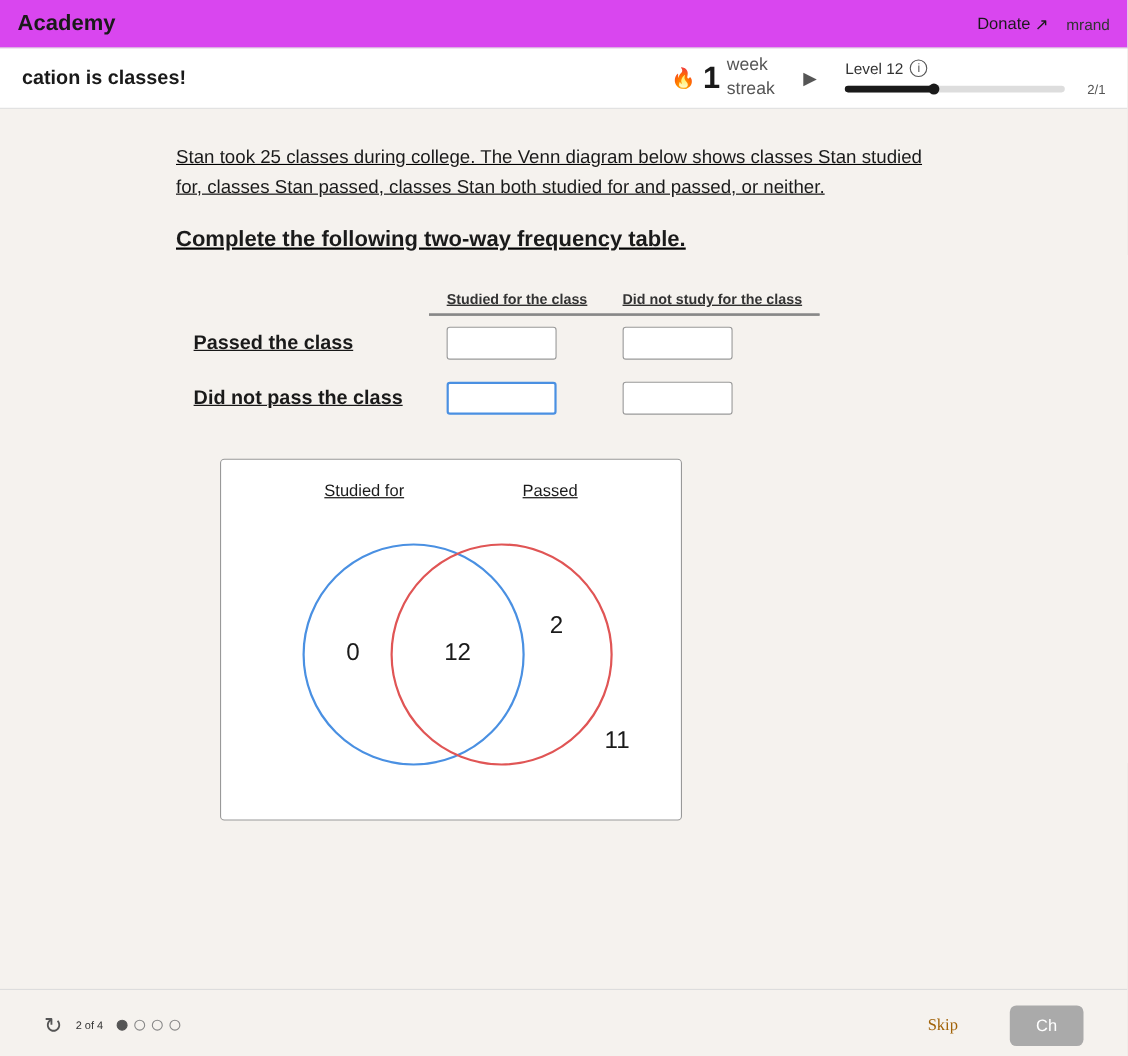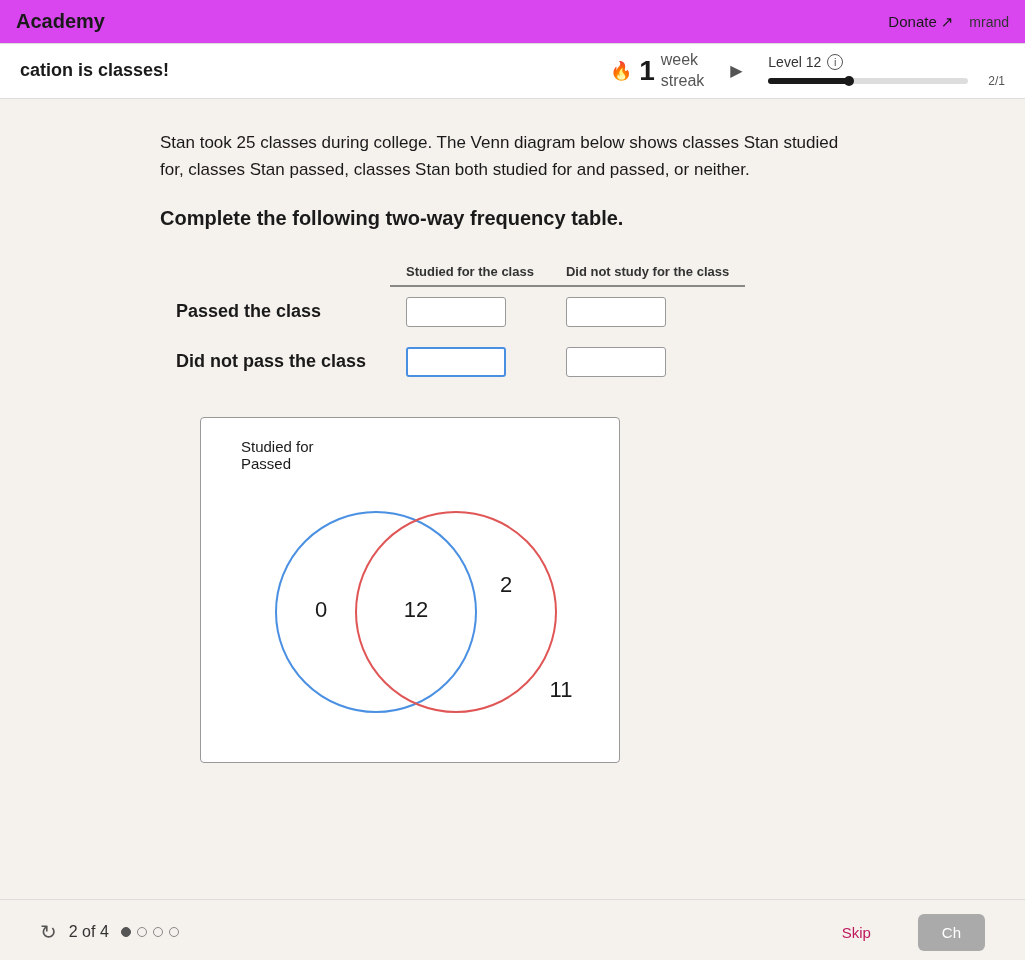--- a/index.html
+++ b/index.html
@@ -134,20 +134,21 @@
       font-size: 12px;
       color: #555;
       align-self: flex-end;
     }
 
     
     .main-content {
       background: #f5f2ee;
       padding: 30px 60px 30px 160px;
       min-height: 800px;
+      text-decoration: underline;
     }
 
     .problem-text {
       font-size: 17px;
       color: #1a1a1a;
       line-height: 1.6;
       margin-bottom: 24px;
       max-width: 700px;
     }
 
@@ -221,21 +222,20 @@
       margin-left: 40px;
       margin-top: 20px;
       position: relative;
     }
 
     .venn-labels {
       display: flex;
       justify-content: space-around;
       margin-bottom: 10px;
       padding: 0 20px;
-      flex-direction: column;
     }
 
     .venn-label {
       font-size: 15px;
       color: #1a1a1a;
     }
 
     .venn-svg {
       display: block;
       margin: 0 auto;
@@ -257,21 +257,21 @@
       gap: 12px;
     }
 
     .refresh-icon {
       font-size: 20px;
       color: #555;
       cursor: pointer;
     }
 
     .progress-indicator {
-      font-size: 16px;
+      font-size: 10px;
       color: #333;
     }
 
     .dots-container {
       display: flex;
       align-items: center;
       gap: 6px;
     }
 
     .dot {
@@ -289,22 +289,23 @@
     .bottom-right {
       display: flex;
       gap: 12px;
     }
 
     .skip-btn {
       padding: 10px 20px;
       font-size: 15px;
       background: transparent;
       border: none;
-      color: #be185d;
+      color: #a16207;
       cursor: pointer;
+      font-family: Liberation Serif, serif;
     }
 
     .check-btn {
       padding: 10px 24px;
       font-size: 15px;
       background: #aaa;
       color: #fff;
       border: none;
       border-radius: 6px;
       cursor: pointer;

